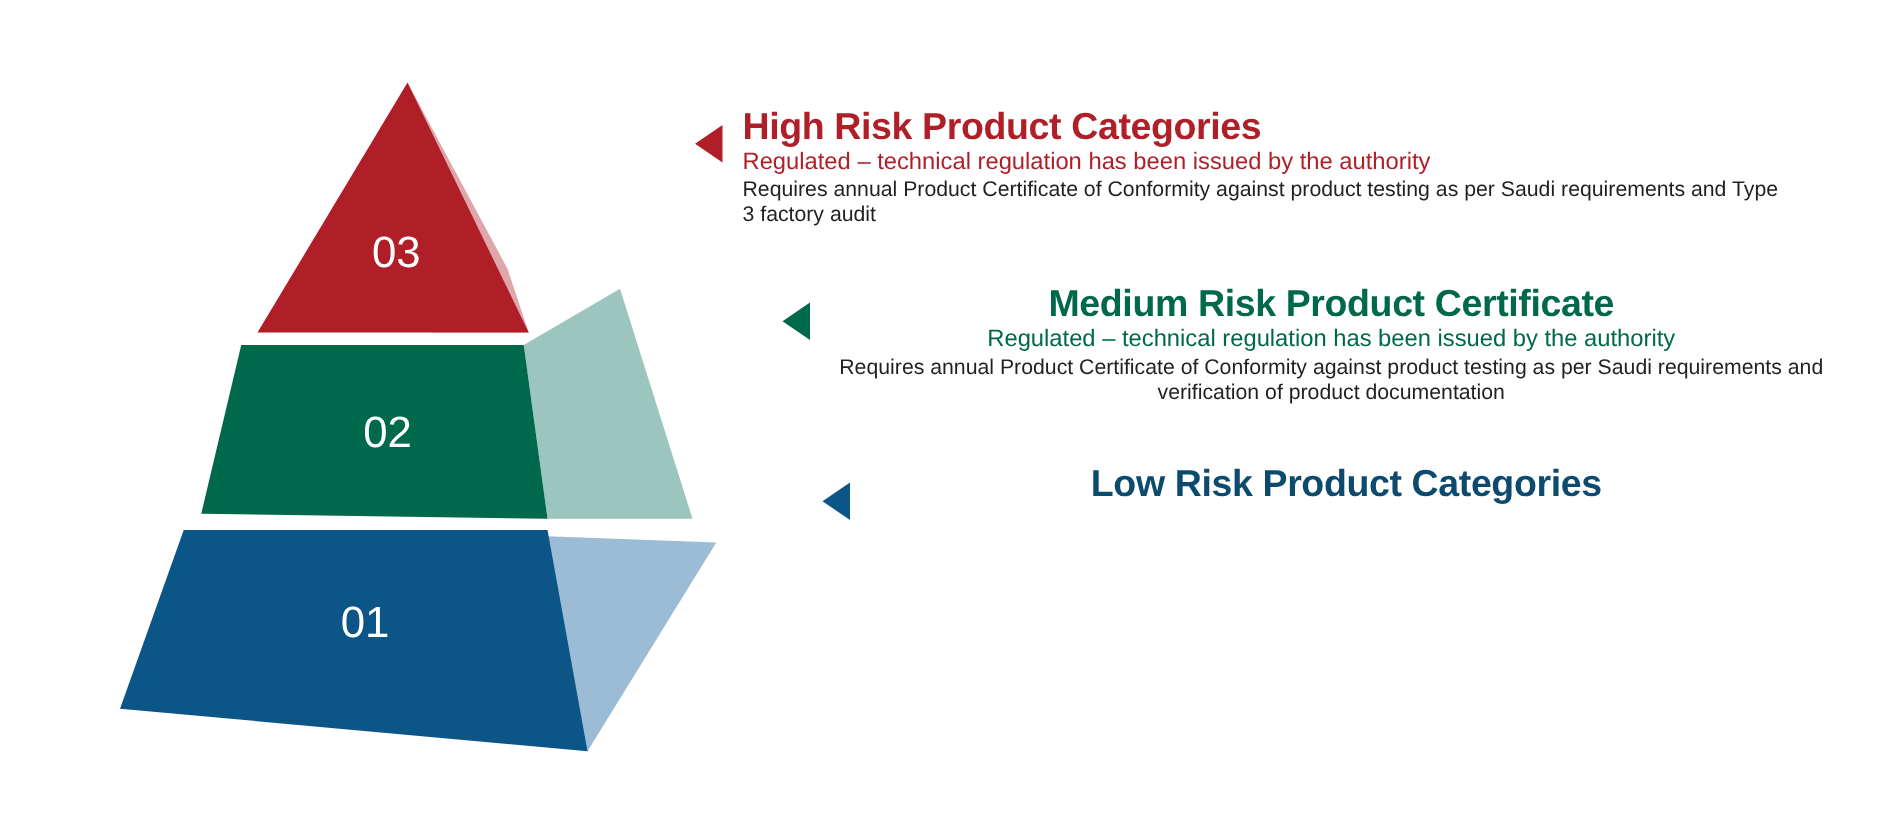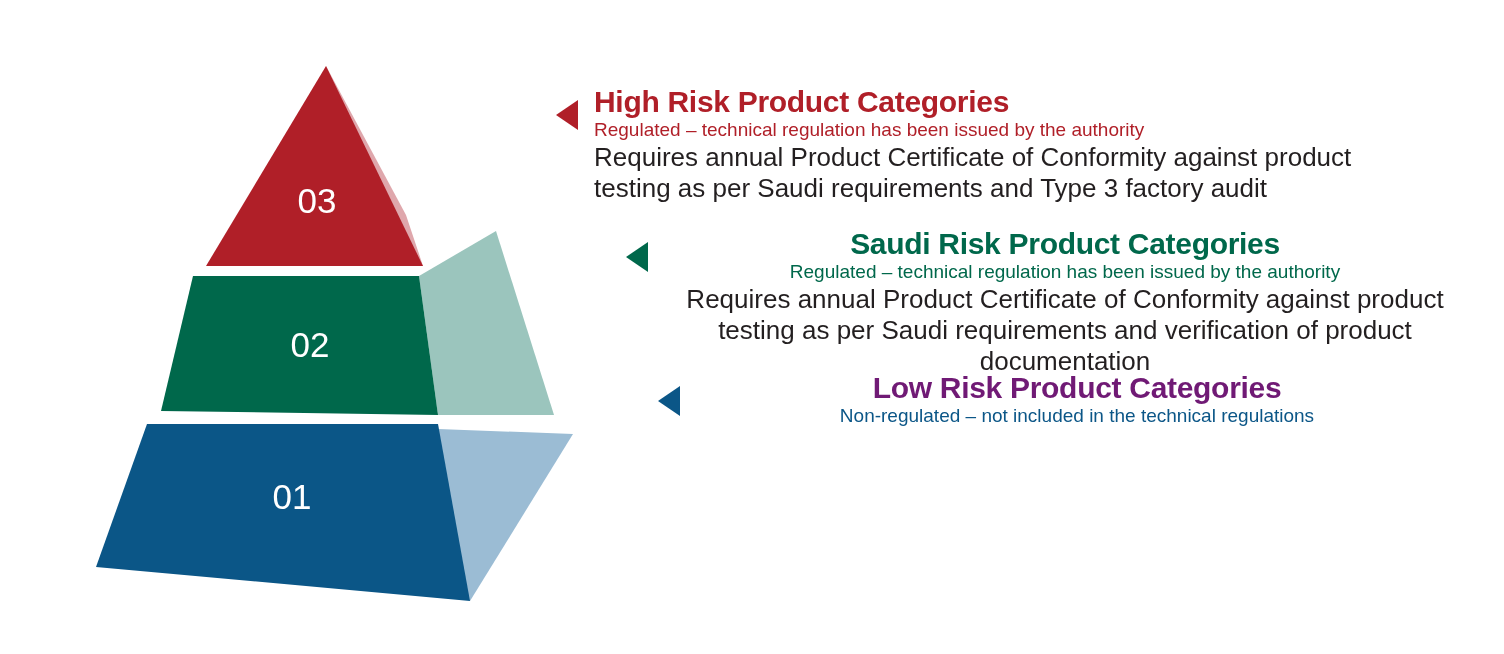--- a/index.html
+++ b/index.html
@@ -80,21 +80,21 @@
     font-family: "Liberation Sans", sans-serif;
     font-weight: 400;
     font-size: 19px;
     line-height: 1.12;
     margin: 0 0 1px 0;
     white-space: nowrap;
   }
   .risk-desc {
     font-family: "Liberation Sans", sans-serif;
     font-weight: 400;
-    font-size: 26px;
+    font-size: 17px;
     line-height: 1.2;
     color: #231f20;
     margin: 0;
   }
 
   
   #block-high {
     left: 8px;
     top: 86px;
     width: 910px;
@@ -156,30 +156,29 @@
         <p class="risk-sub" style="color:#b01f28;">Regulated – technical regulation has been issued by the authority</p>
         <p class="risk-desc">Requires annual Product Certificate of Conformity against product testing as per Saudi requirements and Type 3 factory audit</p>
       </div>
     </div>
 
     <div class="risk-block" id="block-medium">
       <div class="arrow-cell">
         <div class="arrow-tri" style="border-right-color:#00684b;"></div>
       </div>
       <div class="text-cell">
-        <p class="risk-title" style="color:#00684b;">Saudi Risk Product Categories</p>
+        <p class="risk-title" style="color:#00684b;">Medium Risk Product Certificate</p>
         <p class="risk-sub" style="color:#00684b;">Regulated – technical regulation has been issued by the authority</p>
         <p class="risk-desc">Requires annual Product Certificate of Conformity against product testing as per Saudi requirements and verification of product documentation</p>
       </div>
     </div>
 
     <div class="risk-block" id="block-low">
       <div class="arrow-cell">
         <div class="arrow-tri" style="border-right-color:#0b5687;"></div>
       </div>
       <div class="text-cell">
-        <p class="risk-title" style="color:#701a75;">Low Risk Product Categories</p>
-        <p class="risk-sub" style="color:#0b5687;">Non-regulated – not included in the technical regulations</p>
+        <p class="risk-title" style="color:#0c4a6e;">Low Risk Product Categories</p>
       </div>
     </div>
 
   </div>
 </div>
 
 </body></html>

